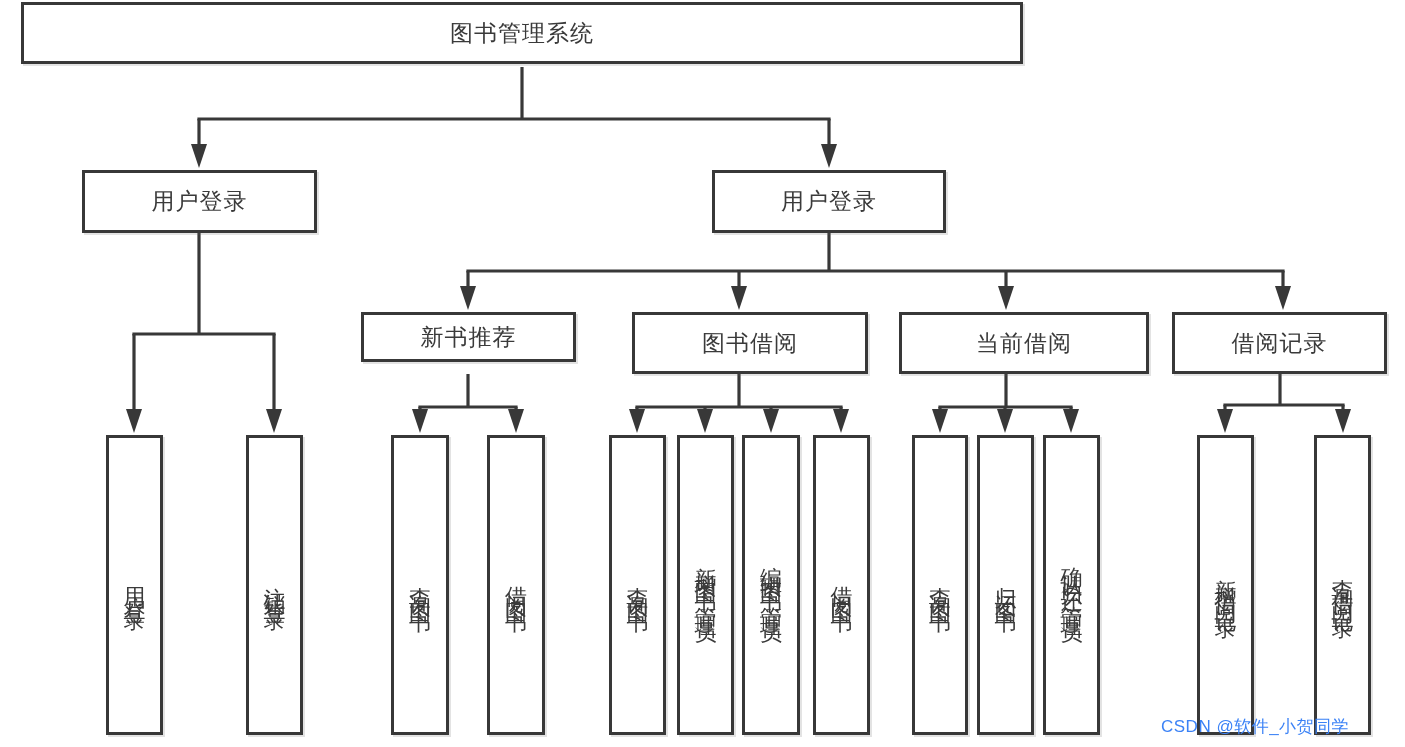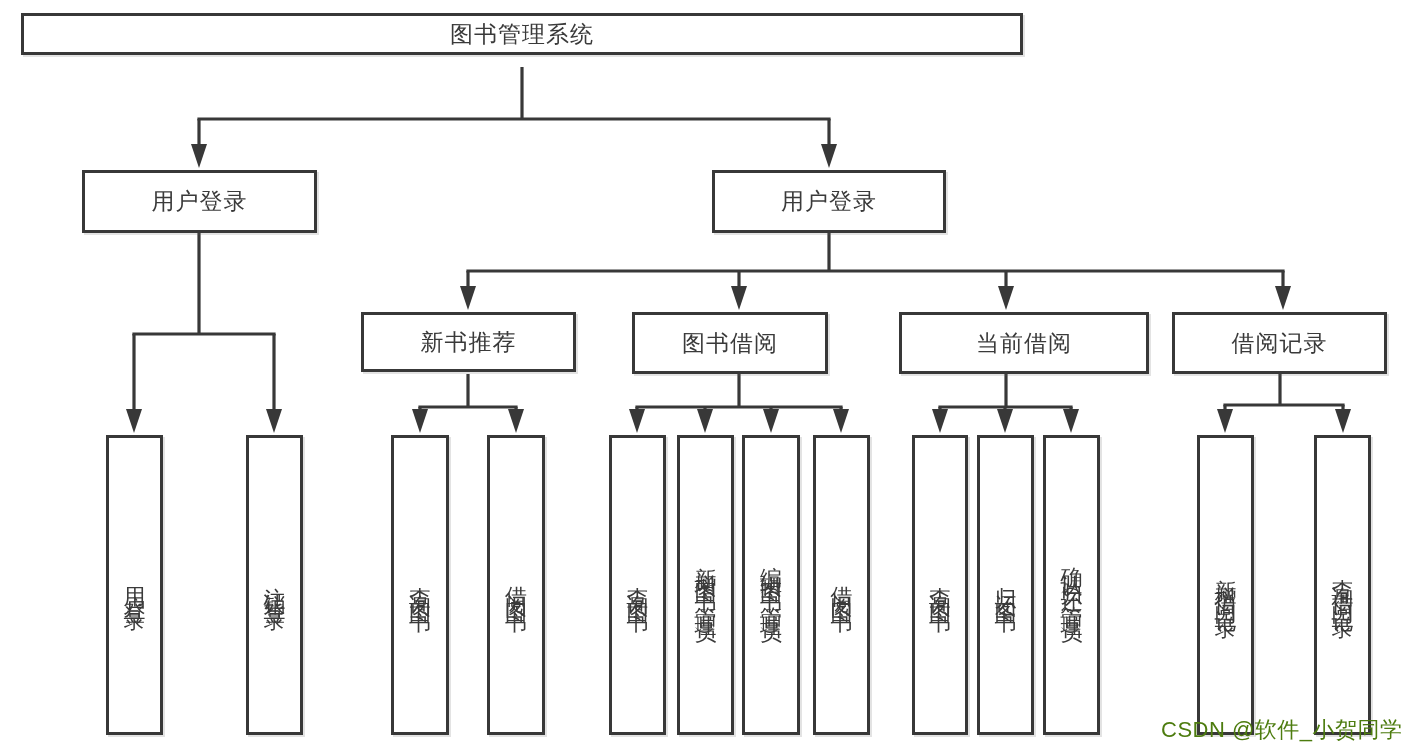--- a/index.html
+++ b/index.html
@@ -14,21 +14,21 @@
     box-shadow:2px 2px 0 rgba(100,100,100,0.18);
   }
   .box.h{font-size:23px;letter-spacing:1px;white-space:nowrap;}
   .box.v{
     writing-mode:vertical-rl;text-orientation:mixed;
     font-size:22px;letter-spacing:8px;line-height:1;
   }
   .box span{display:block;}
   .watermark{
     position:absolute;left:1161px;top:715px;z-index:5;
-    font-size:22px;color:#4d7c0f;white-space:nowrap;letter-spacing:0.5px;
+    font-size:17px;color:#3b82f6;white-space:nowrap;letter-spacing:0.5px;
   }
 </style>
 </head>
 <body>
 
 <div class="canvas">
 
   <svg id="connectors" width="1405" height="747" viewBox="0 0 1405 747">
       <line x1="522" y1="67" x2="522" y2="119" stroke="#383838" stroke-width="3.2"></line>
       <line x1="197.4" y1="119" x2="830.6" y2="119" stroke="#383838" stroke-width="3.2"></line>
@@ -77,35 +77,35 @@
       <line x1="1071" y1="407" x2="1071" y2="412" stroke="#383838" stroke-width="3.2"></line>
       <polygon points="1071,433 1063,409 1079,409" fill="#383838"></polygon>
       <line x1="1280" y1="374" x2="1280" y2="405" stroke="#383838" stroke-width="3.2"></line>
       <line x1="1223.4" y1="405" x2="1344.6" y2="405" stroke="#383838" stroke-width="3.2"></line>
       <line x1="1225" y1="405" x2="1225" y2="412" stroke="#383838" stroke-width="3.2"></line>
       <polygon points="1225,433 1217,409 1233,409" fill="#383838"></polygon>
       <line x1="1343" y1="405" x2="1343" y2="412" stroke="#383838" stroke-width="3.2"></line>
       <polygon points="1343,433 1335,409 1351,409" fill="#383838"></polygon>
     </svg>
 
-  <div class="box h" style="left:21px;top:13px;width:1002px;height:42px">
+  <div class="box h" style="left:21px;top:2px;width:1002px;height:62px">
     <span>图书管理系统</span>
   </div>
 
   <div class="box h" style="left:82px;top:170px;width:235px;height:63px">
     <span>用户登录</span>
   </div>
   <div class="box h" style="left:712px;top:170px;width:234px;height:63px">
     <span>用户登录</span>
   </div>
 
-  <div class="box h" style="left:361px;top:312px;width:215px;height:60px">
+  <div class="box h" style="left:361px;top:312px;width:215px;height:50px">
     <span>新书推荐</span>
   </div>
-  <div class="box h" style="left:632px;top:312px;width:196px;height:62px">
+  <div class="box h" style="left:632px;top:312px;width:236px;height:62px">
     <span>图书借阅</span>
   </div>
   <div class="box h" style="left:899px;top:312px;width:250px;height:62px">
     <span>当前借阅</span>
   </div>
   <div class="box h" style="left:1172px;top:312px;width:215px;height:62px">
     <span>借阅记录</span>
   </div>
 
   <div class="box v" style="left:106px;top:435px;width:57px;height:300px">

